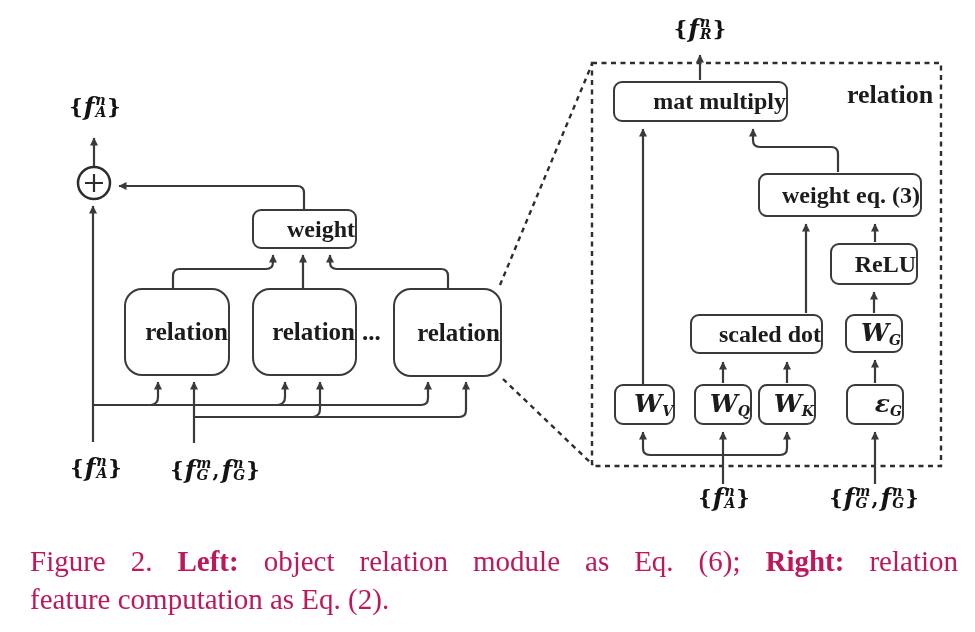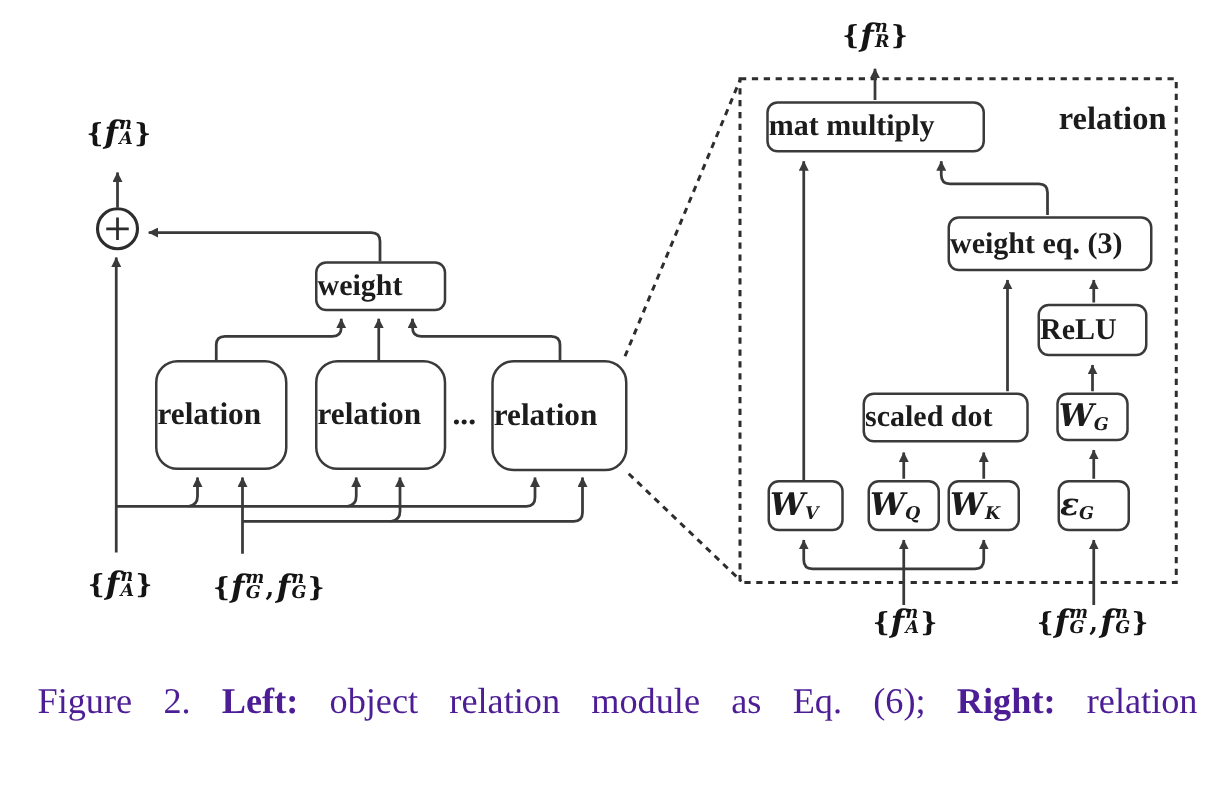--- a/index.html
+++ b/index.html
@@ -1,39 +1,39 @@
 <!DOCTYPE html>
 <html><head>
 <meta charset="utf-8">
 <style>
   html,body{margin:0;padding:0;background:#ffffff;}
   #figure{position:relative;width:975px;height:632px;background:#ffffff;overflow:hidden;
           font-family:"Liberation Serif",serif;color:#1c1c1c;}
   #wires{position:absolute;left:0;top:0;}
   .bx{position:absolute;box-sizing:border-box;border:2.5px solid #3a3a3a;border-radius:9px;
-      background:#ffffff;display:flex;align-items:center;justify-content:flex-start;
+      background:#ffffff;display:flex;align-items:center;justify-content:flex-end;
       font-family:"Liberation Serif",serif;font-weight:bold;font-size:24px;color:#1c1c1c;
       white-space:nowrap;}
   .bx.round{border-radius:18px;font-size:25px;}
   .plainlabel{position:absolute;font-family:"Liberation Serif",serif;font-weight:bold;
       font-size:25px;color:#1c1c1c;white-space:nowrap;}
   .mlabel{position:absolute;transform:translate(-50%,-50%);display:inline-flex;align-items:center;
       font-family:"DejaVu Serif",serif;font-weight:bold;font-style:italic;color:#141414;
       white-space:nowrap;line-height:1;}
   .brace{font-style:normal;font-size:21px;padding:0 1px;}
   .mf{font-size:25px;}
   .mstack{display:inline-flex;flex-direction:column;align-items:flex-start;font-size:14px;
       line-height:12px;margin-left:1px;margin-top:-2px;}
   .mcomma{font-style:normal;font-size:20px;padding:0 2px 0 1px;}
   .wlab{display:inline-flex;align-items:flex-start;font-family:"DejaVu Serif",serif;
       font-style:italic;font-weight:bold;}
   .wbase{font-size:25px;line-height:1;}
   .wsub{font-size:14px;line-height:1;margin-top:13px;}
   #caption{position:absolute;left:30px;top:542px;width:928px;font-family:"Liberation Serif",serif;
-      font-size:29px;line-height:38px;color:#4c1d95;}
+      font-size:29px;line-height:38px;color:#be185d;}
   #cap-line1{text-align:justify;text-align-last:justify;}
   #cap-line2{text-align:left;}
 </style>
 </head>
 <body>
 
 <div id="figure">
 
   <svg id="wires" width="975" height="632" viewBox="0 0 975 632">
     <defs>
@@ -240,15 +240,16 @@
       <span class="mf">f</span>
       <span class="mstack">
         <span>n</span>
         <span>G</span>
       </span>
       <span class="brace">}</span>
     </span>
 
   <div id="caption">
     <div id="cap-line1"><span>Figure 2. </span><b>Left:</b><span> object relation module as Eq. (6); </span><b>Right:</b><span> relation</span></div>
+    <div id="cap-line2">feature computation as Eq. (2).</div>
   </div>
 
 </div>
 
 </body></html>

